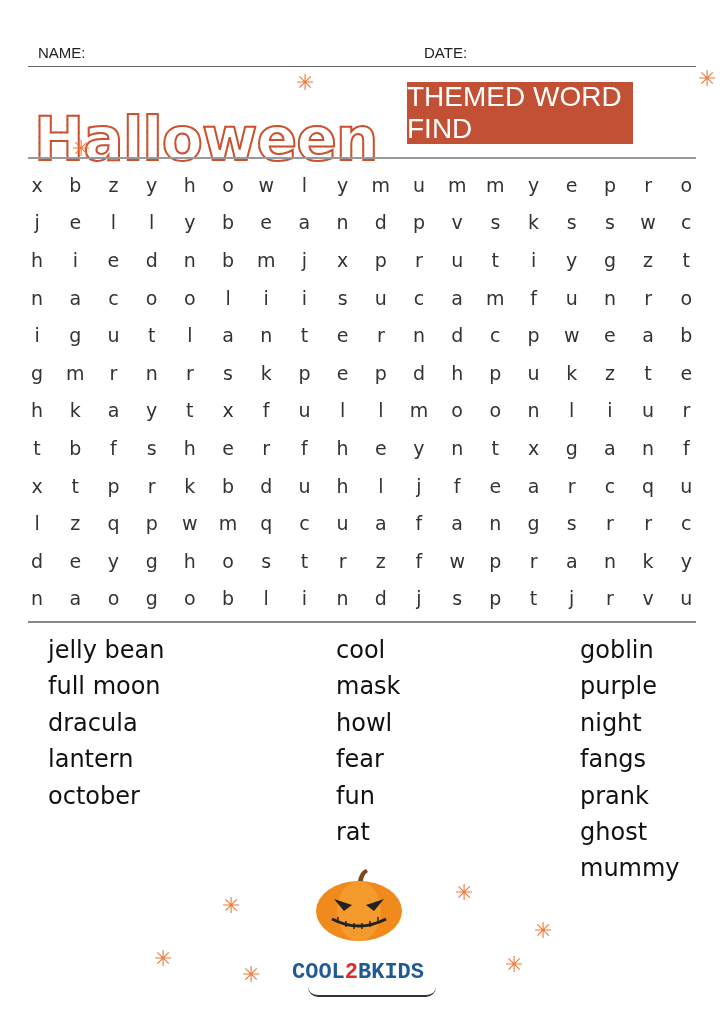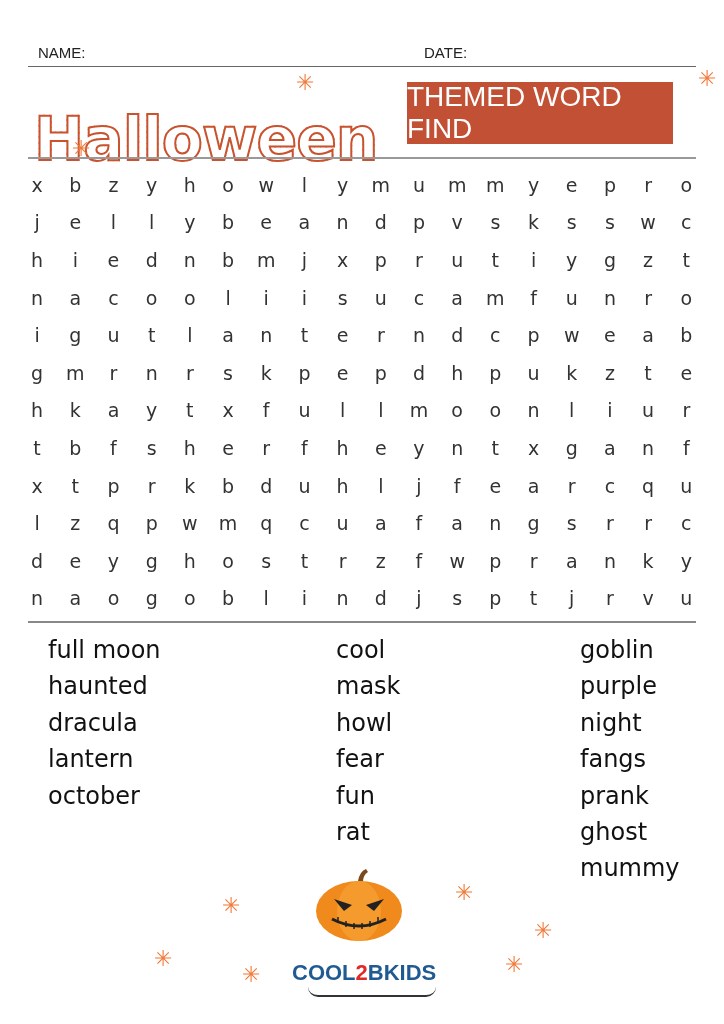--- a/index.html
+++ b/index.html
@@ -2,29 +2,29 @@
 <html><head>
 <meta charset="utf-8">
 <style>
   html,body{margin:0;padding:0;background:#fff;}
   body{width:724px;height:1024px;position:relative;overflow:hidden;font-family:"DejaVu Sans",sans-serif;color:#222;}
   .hdr-label{position:absolute;top:44px;font-family:"Liberation Sans",sans-serif;font-size:15px;color:#222;margin-left:8px;}
   .rule{position:absolute;left:28px;width:668px;height:1px;background:#666;}
   .title{position:absolute;left:34px;top:78px;font-family:"DejaVu Sans",sans-serif;font-weight:bold;font-size:60px;letter-spacing:-1px;
     color:#fff;-webkit-text-stroke:2px #c9532f;
     background:repeating-linear-gradient(45deg,#e37b5c 0 1px,transparent 1px 4px);-webkit-background-clip:text;background-clip:text;line-height:68px;margin-top:27px;}
-  .badge{position:absolute;left:407px;top:82px;width:266px;height:62px;background:#c25034;color:#fff;
+  .badge{position:absolute;left:407px;top:82px;width:226px;height:62px;background:#c25034;color:#fff;
     display:flex;align-items:center;justify-content:center;font-family:"Liberation Sans",sans-serif;font-size:28px;letter-spacing:0px;}
   .grid{position:absolute;left:18px;top:166px;width:688px;}
   .row{display:flex;height:37.6px;align-items:center;}
   .cell{width:38.2px;text-align:center;font-family:"DejaVu Sans",sans-serif;font-size:19px;color:#333;}
   .words{position:absolute;top:632px;font-family:"DejaVu Sans",sans-serif;font-size:24px;line-height:36.4px;color:#111;}
   .star{position:absolute;color:#f07a3a;font-size:22px;line-height:1;}
   .pumpkin{position:absolute;left:314px;top:867px;width:90px;height:76px;}
-  .logo{position:absolute;left:292px;top:960px;font-family:Liberation Sans, sans-serif;font-weight:bold;font-size:22px;color:#1f5a93;letter-spacing:0px;}
+  .logo{position:absolute;left:292px;top:960px;font-family:Liberation Mono, monospace;font-weight:bold;font-size:22px;color:#1f5a93;letter-spacing:0px;}
   .logo .two{color:#e02a2a;}
   .logo-swoosh{position:absolute;left:308px;top:987px;width:128px;height:8px;border-bottom:2px solid #333;border-radius:0 0 40px 40px;}
 </style>
 </head>
 <body>
 
 <div class="hdr-label" style="left:30px;">NAME:</div>
 <div class="hdr-label" style="left:416px;">DATE:</div>
 <div class="rule" style="top:66px;"></div>
 
@@ -274,22 +274,22 @@
       <span class="cell">j</span>
       <span class="cell">r</span>
       <span class="cell">v</span>
       <span class="cell">u</span>
     </div>
   </div>
 
 <div class="rule" style="top:621px;height:2px;background:#888;"></div>
 
 <div class="words" style="left:48px;" id="col1">
+    <div>jelly bean</div>
     <div>full moon</div>
-    <div>haunted</div>
     <div>dracula</div>
     <div>lantern</div>
     <div>october</div>
   </div>
 <div class="words" style="left:336px;" id="col2">
     <div>cool</div>
     <div>mask</div>
     <div>howl</div>
     <div>fear</div>
     <div>fun</div>

